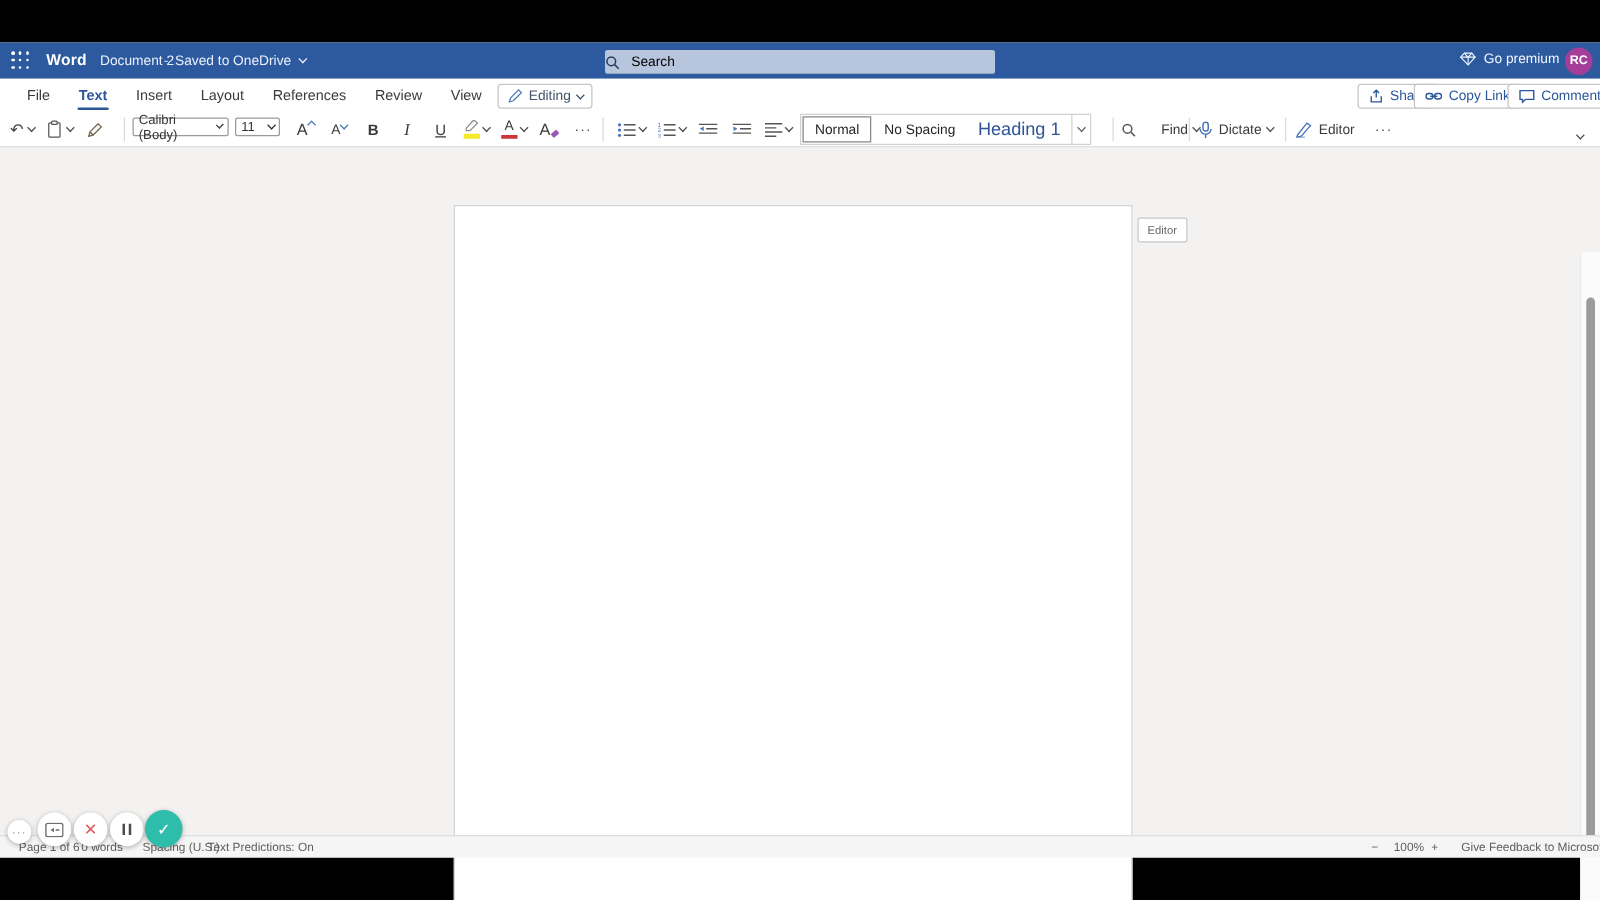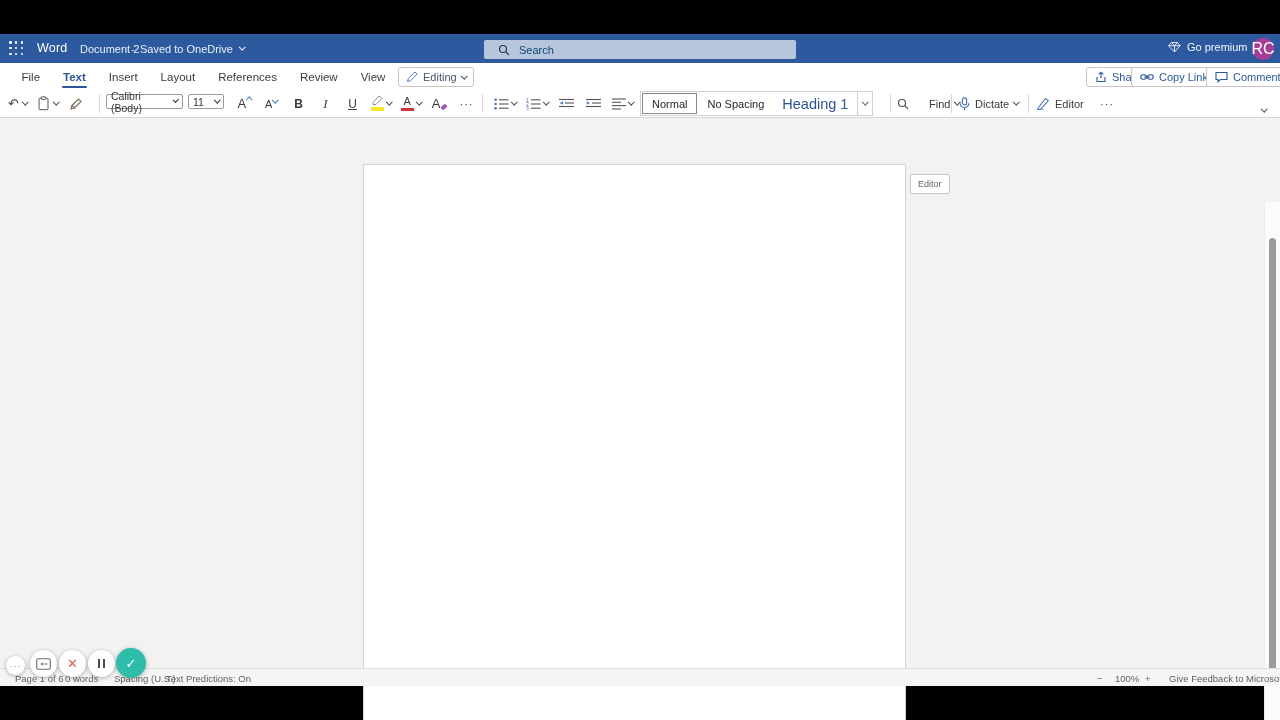--- a/index.html
+++ b/index.html
@@ -4,28 +4,28 @@
 <style>
   * { margin:0; padding:0; box-sizing:border-box; }
   body { background:#000; font-family:"Liberation Sans", sans-serif; }
   .screen { position:relative; width:1280px; height:720px; background:#000; overflow:hidden; }
   .app { position:absolute; left:0; top:34px; width:1280px; height:652px; background:#fff; }
 
   
   .titlebar { position:absolute; left:0; top:0; width:100%; height:29px; background:#2d5a9e; color:#fff; }
   .waffle { position:absolute; left:9px; top:7px; width:15px; height:15px; display:grid; grid-template-columns:repeat(3,1fr); gap:2.5px; cursor:pointer; }
   .waffle span { width:2.6px; height:2.6px; background:#fff; border-radius:50%; }
-  .word-mark { position:absolute; left:37px; top:7px; font-size:12.5px; font-weight:normal; letter-spacing:.2px; }
+  .word-mark { position:absolute; left:37px; top:7px; font-size:12.5px; font-weight:bold; letter-spacing:.2px; }
   .doc-title { position:absolute; left:80px; top:8.5px; font-size:11px; color:#e9effb; }
   .doc-sep { position:absolute; left:131px; top:8.5px; font-size:11px; color:#c8d6ee; }
   .saved-status { position:absolute; left:140px; top:8.5px; font-size:11px; color:#e9effb; display:flex; align-items:center; }
-  .searchbox { position:absolute; left:484px; top:6px; width:312px; height:19px; background:#b7c6dd; border-radius:2px; display:flex; align-items:center; padding-left:14px; gap:9px; color:#0c4a6e; }
+  .searchbox { position:absolute; left:484px; top:6px; width:312px; height:19px; background:#b7c6dd; border-radius:2px; display:flex; align-items:center; gap:9px; color:#000000; }
   .searchbox .ph { font-size:11px; }
   .premium { position:absolute; left:1168px; top:7px; display:flex; align-items:center; gap:6px; font-size:11px; color:#f2f6ff; }
-  .avatar { position:absolute; left:1252px; top:3.5px; width:22px; height:22px; border-radius:50%; background:#a53e98; color:#fff; font-size:16px; font-weight:normal; display:flex; align-items:center; justify-content:center; }
+  .avatar { position:absolute; left:1252px; top:3.5px; width:22px; height:22px; border-radius:50%; background:#a53e98; color:#fff; font-size:10px; font-weight:bold; display:flex; align-items:center; justify-content:center; }
 
   
   .menubar { position:absolute; left:0; top:29px; width:100%; height:27px; background:#fff; display:flex; align-items:center; padding-left:10px; }
   .mtab { position:relative; height:100%; display:flex; align-items:center; padding:0 11.5px; font-size:11.5px; color:#3b3a39; cursor:pointer; }
   .mtab.active { color:#2b579a; font-weight:bold; }
   .mtab.active::after { content:""; position:absolute; left:10px; right:10px; bottom:2px; height:2.5px; background:#2b579a; border-radius:2px; }
   .editing-btn { position:absolute; left:398px; top:4px; height:20px; border:1px solid #c8c6c4; border-radius:3px; background:#fff; display:flex; align-items:center; padding:0 7px; gap:5px; font-size:11px; color:#44546a; cursor:pointer; }
   .mb-right { position:absolute; top:4px; height:20px; border:1px solid #c8c6c4; border-radius:3px; background:#fff; display:flex; align-items:center; padding:0 8px; gap:5px; font-size:11px; color:#2b579a; cursor:pointer; }
 
   

